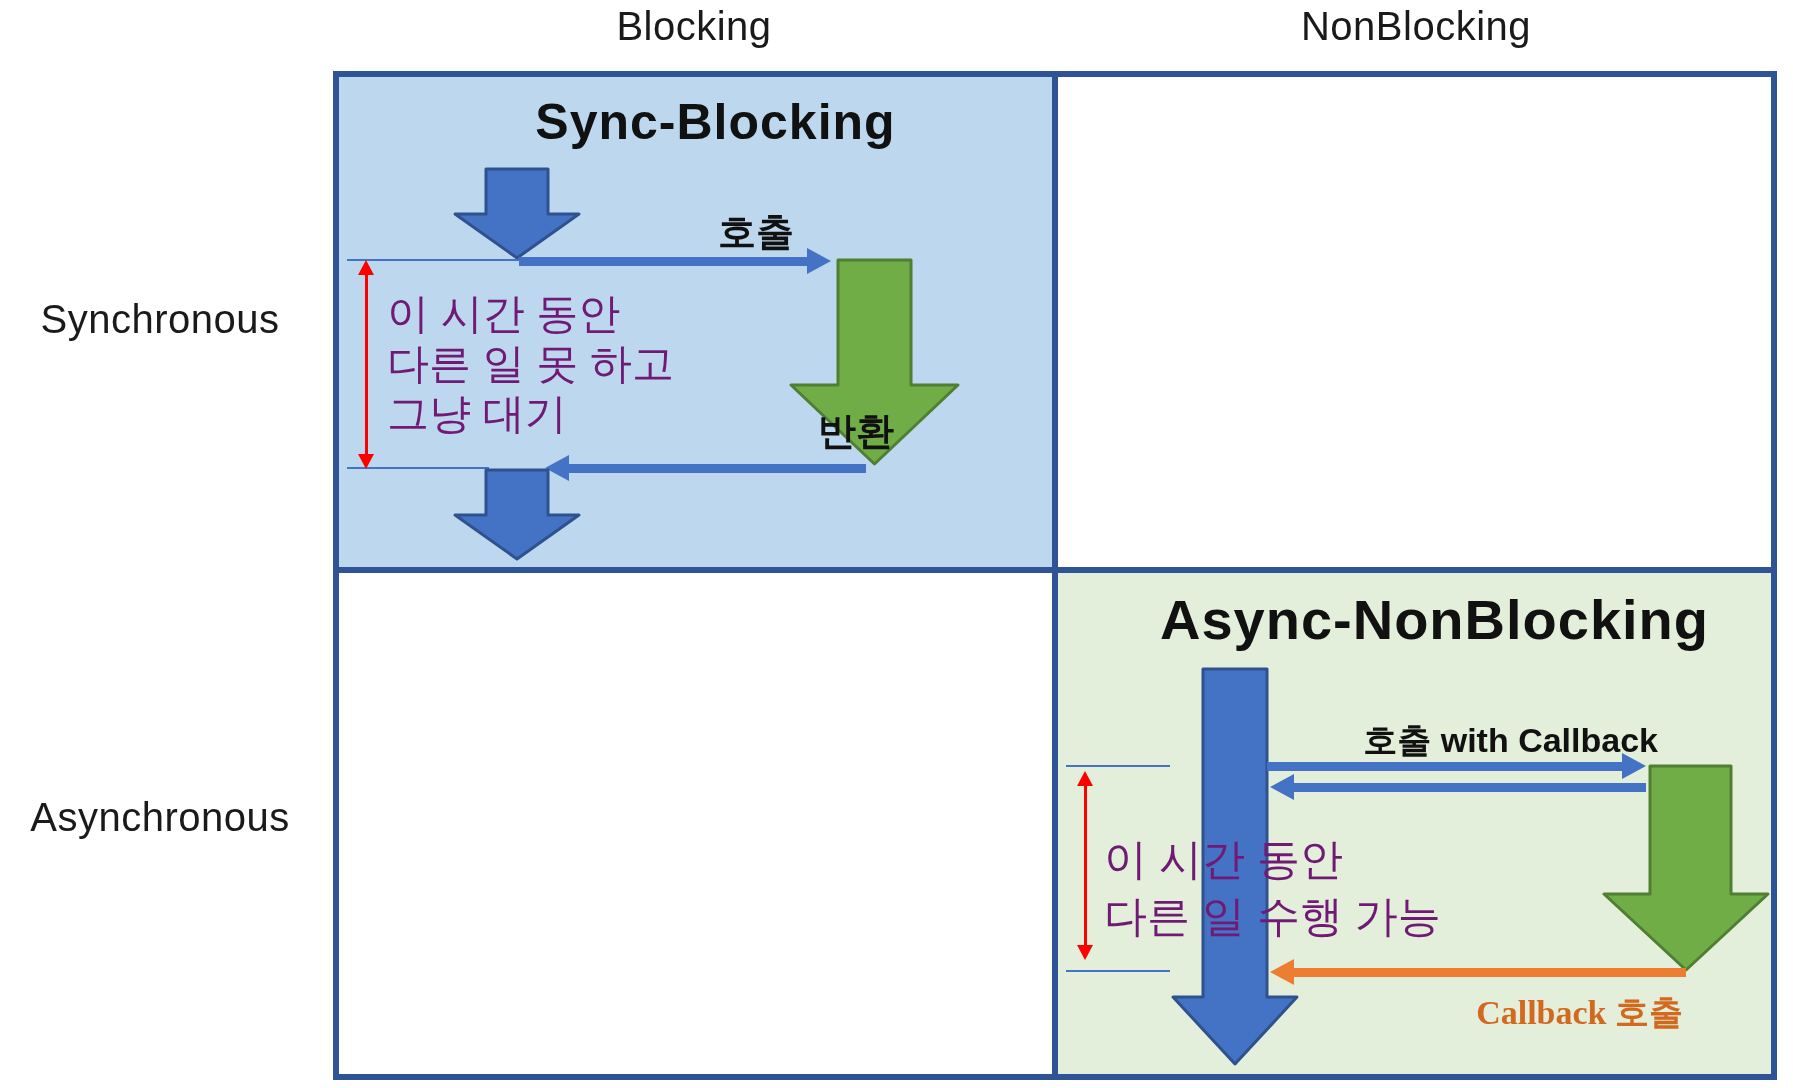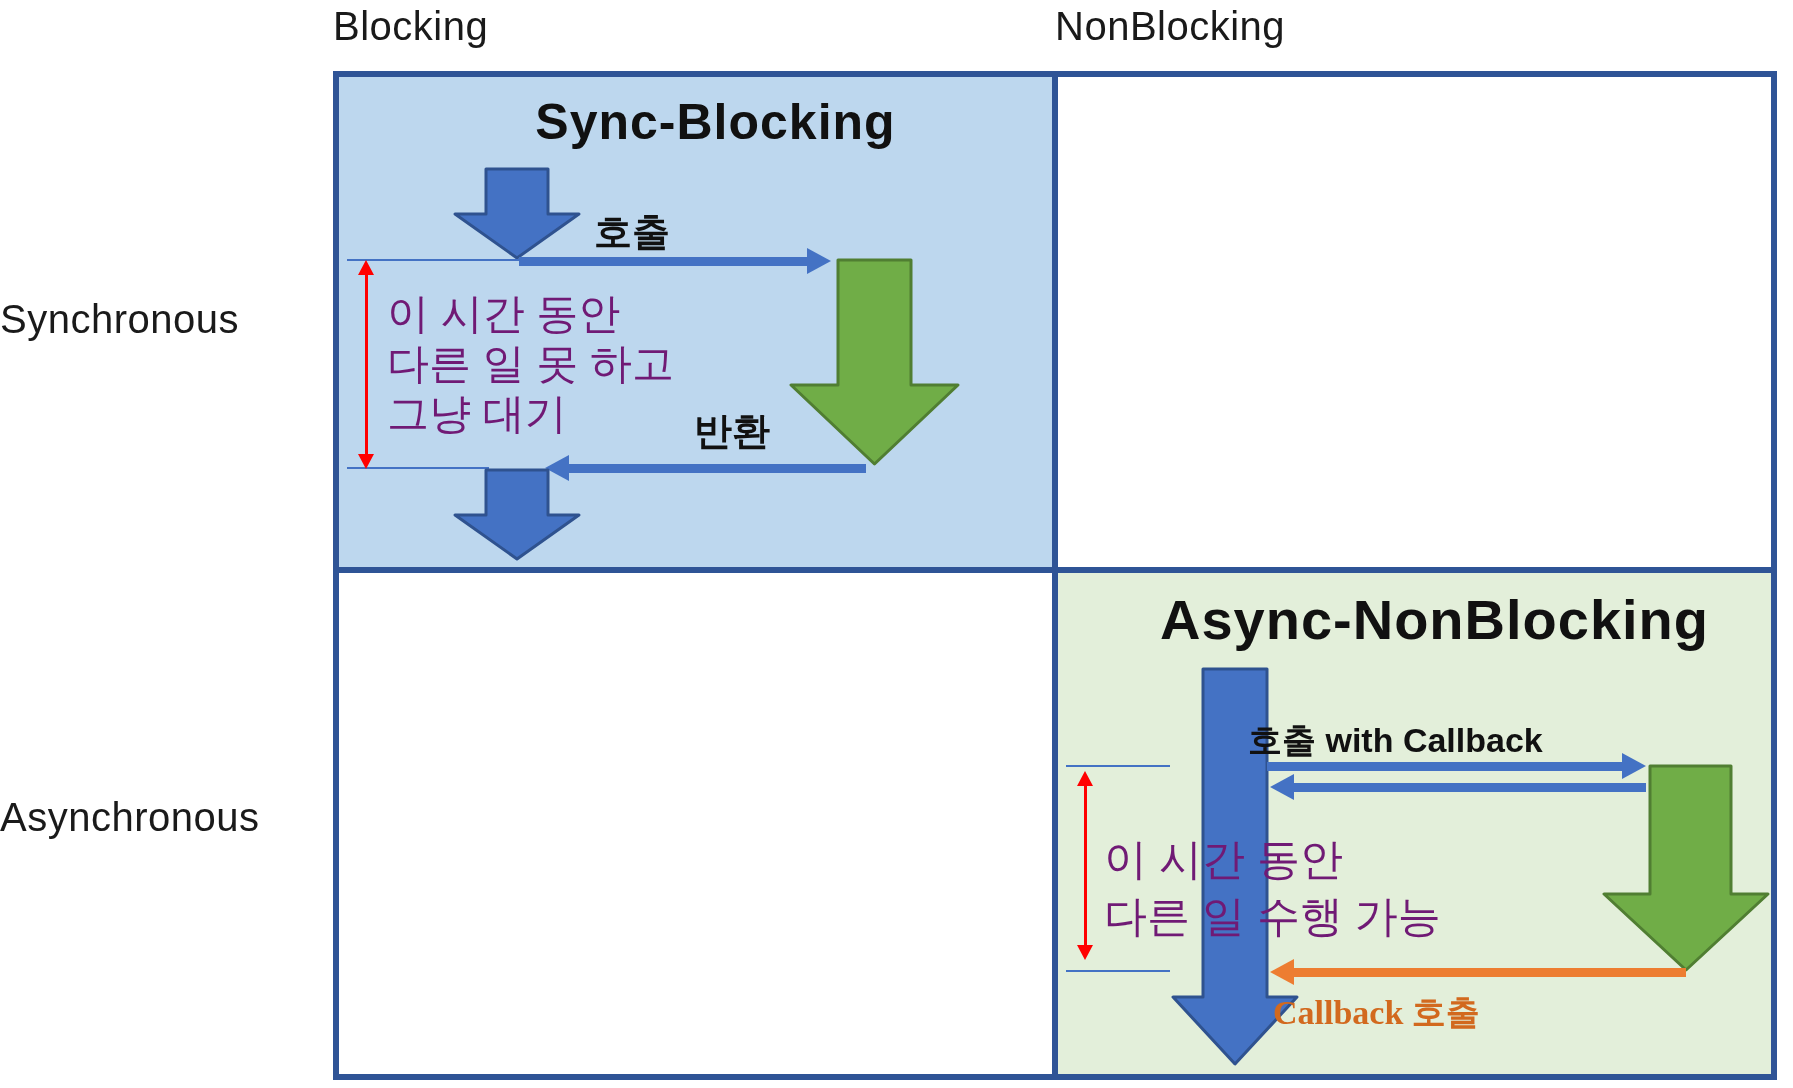--- a/index.html
+++ b/index.html
@@ -2,36 +2,36 @@
 <html><head>
 <meta charset="utf-8">
 <style>
   html,body{margin:0;padding:0;background:#ffffff;}
   #stage{
     position:relative;width:1793px;height:1088px;overflow:hidden;
     font-family:"Liberation Sans",sans-serif;background:#ffffff;
   }
   .axis-label{
     position:absolute;color:#1a1a1a;font-size:40px;font-weight:400;
-    text-align:left;letter-spacing:0.5px;white-space:nowrap;
+    text-align:center;letter-spacing:0.5px;white-space:nowrap;
   }
   #grid{
     position:absolute;left:333px;top:71px;width:1444px;height:1009px;
     box-sizing:border-box;border:3px solid #2F5496;
     display:grid;grid-template-columns:719px 719px;grid-template-rows:496px 507px;
   }
   .cell{box-sizing:border-box;border:3px solid #2F5496;position:relative;overflow:hidden;}
   .cell.blue{background:#BDD7EE;}
   .cell.white{background:#ffffff;}
   .cell.green{background:#E3EFDA;}
   .cell-title{
     position:absolute;left:0;width:100%;text-align:center;color:#111111;
     font-weight:800;letter-spacing:1px;white-space:nowrap;padding-left:20px;
   }
-  .klabel{position:absolute;color:#111111;font-weight:800;text-align:left;white-space:nowrap;}
+  .klabel{position:absolute;color:#111111;font-weight:800;text-align:right;white-space:nowrap;}
   .hline{position:absolute;height:9px;background:#4472C4;}
   .hline.orange{background:#ED7D31;}
   .tri{position:absolute;width:0;height:0;}
   .tri.right{border-top:13px solid transparent;border-bottom:13px solid transparent;border-left:24px solid #4472C4;}
   .tri.left{border-top:13px solid transparent;border-bottom:13px solid transparent;border-right:24px solid #4472C4;}
   .tri.left.orange{border-right-color:#ED7D31;}
   .thinline{position:absolute;height:2px;background:#4472C4;}
   .red-vline{position:absolute;width:3px;background:#FF0000;}
   .red-tri{position:absolute;width:0;height:0;border-left:8px solid transparent;border-right:8px solid transparent;}
   .red-tri.up{border-bottom:15px solid #FF0000;}

